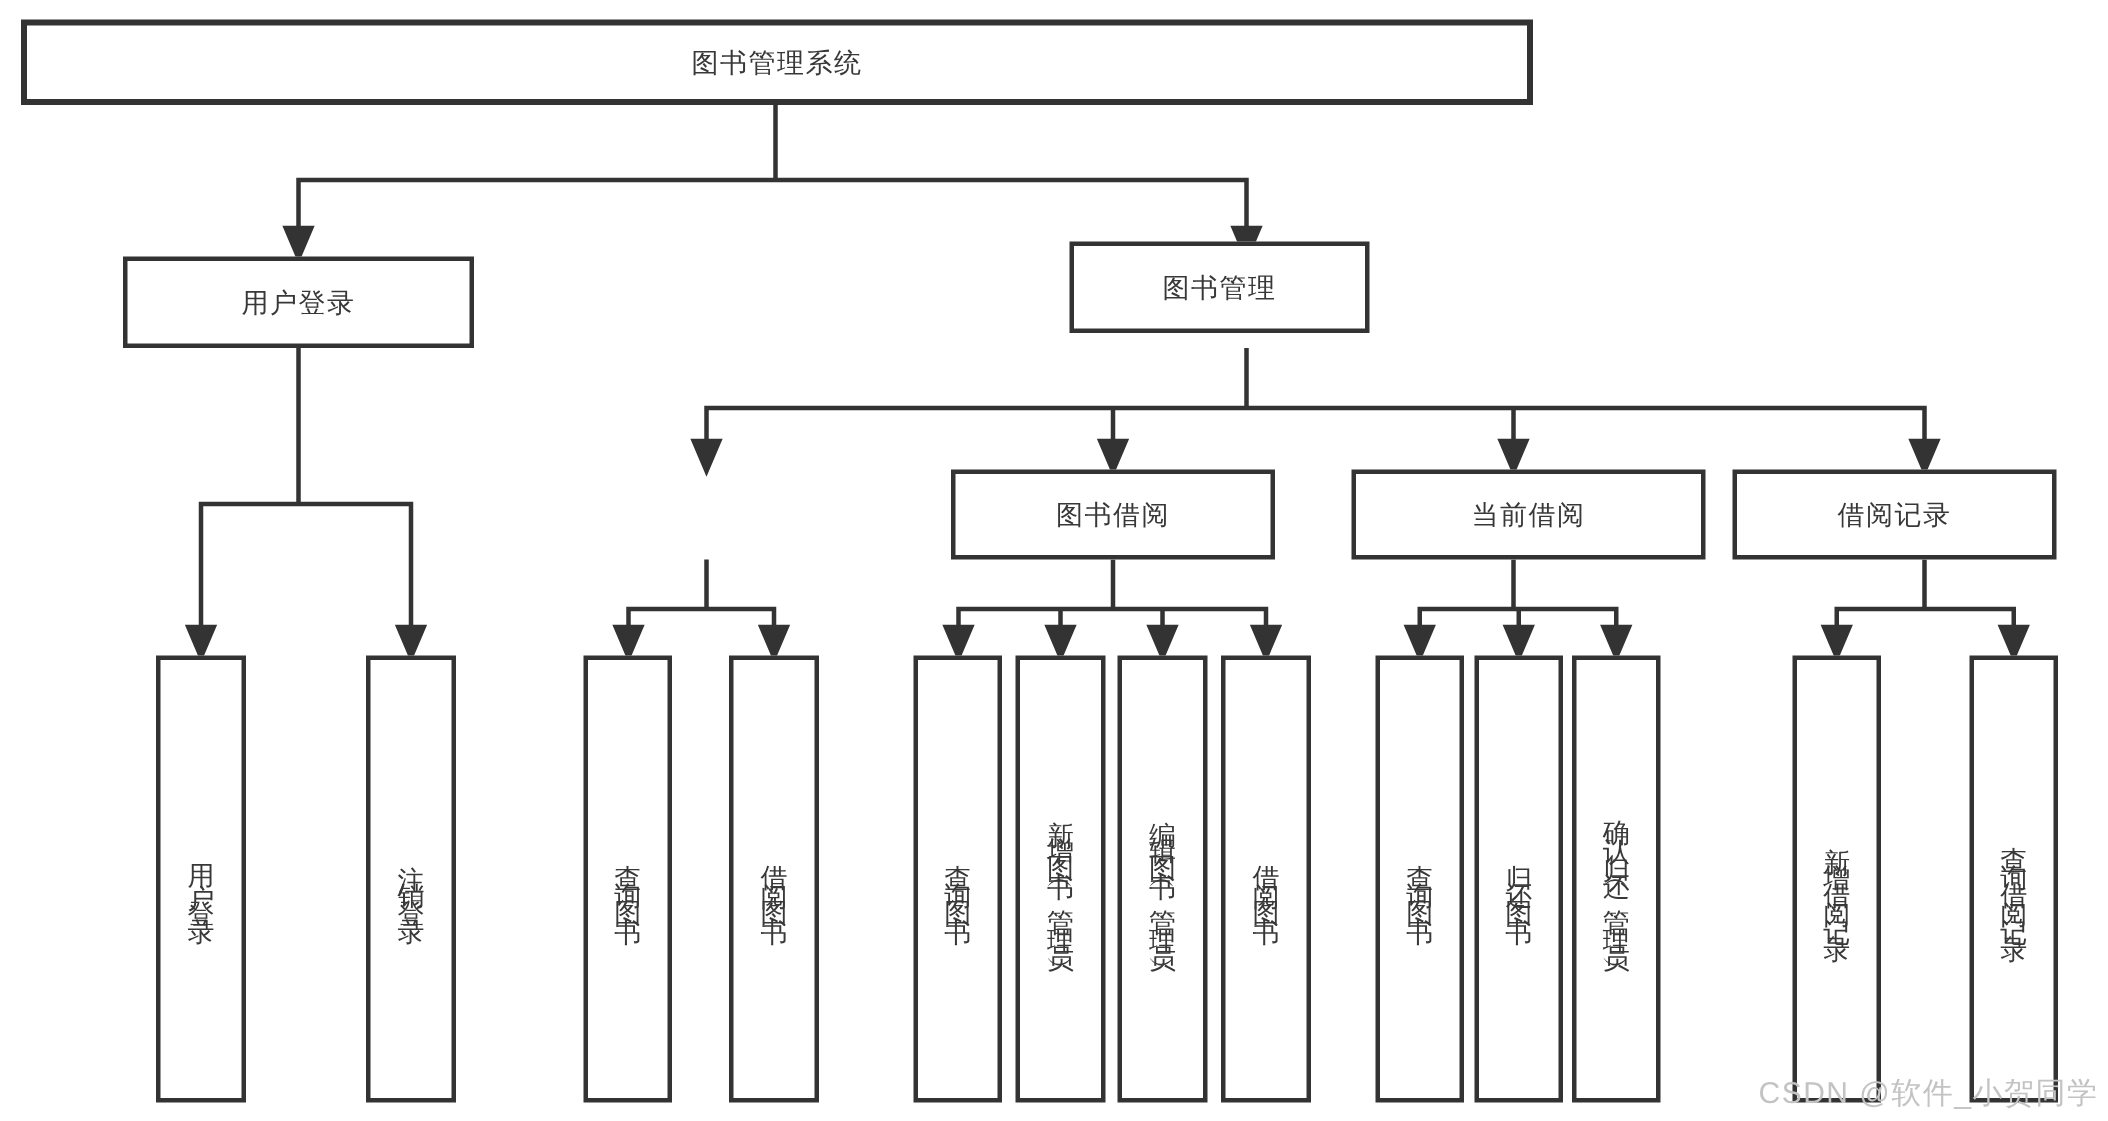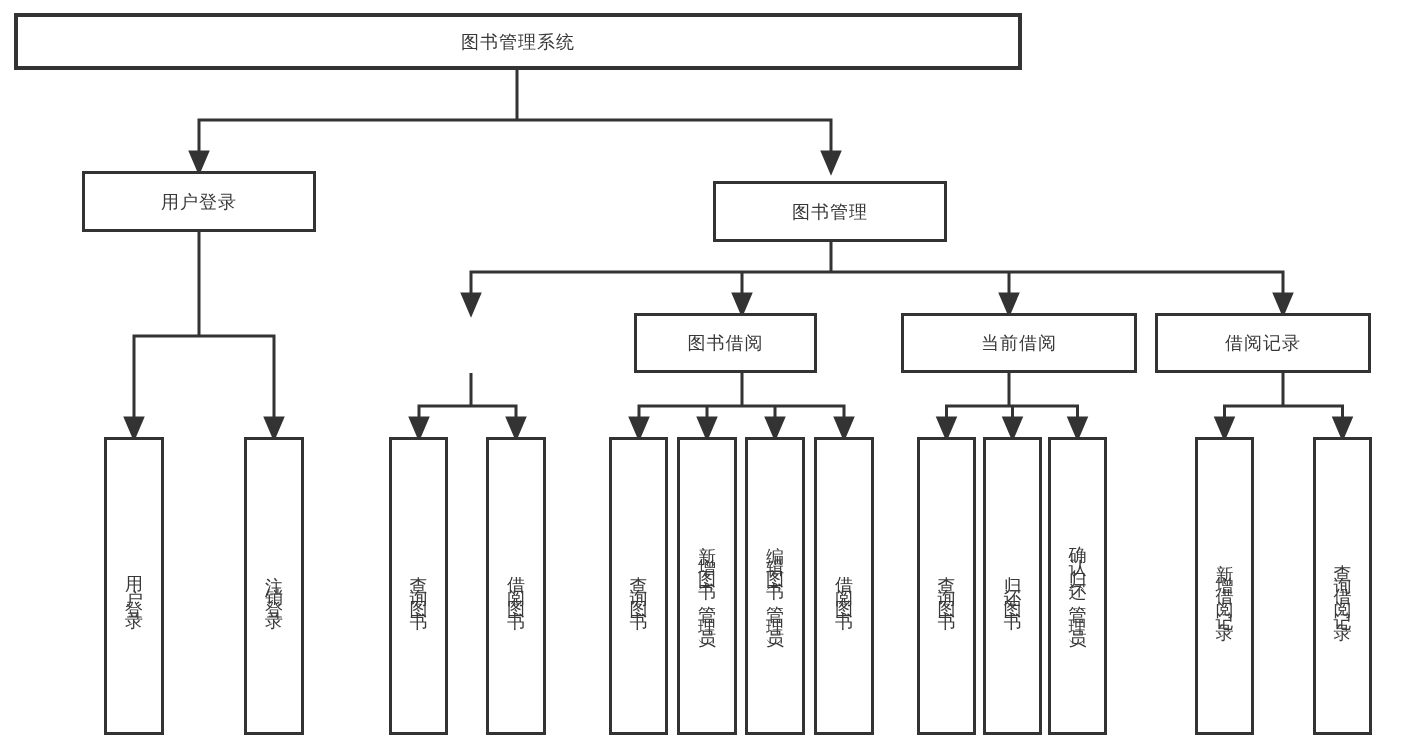--- a/index.html
+++ b/index.html
@@ -96,25 +96,25 @@
     </g>
   </svg>
 
   <div class="box root-box" style="left:14px; top:13px; width:1008px; height:57px;">
     <span>图书管理系统</span>
   </div>
 
   <div class="box" style="left:82px; top:171px; width:234px; height:61px;">
     <span>用户登录</span>
   </div>
-  <div class="box" style="left:713px; top:181px; width:234px; height:61px;">
+  <div class="box" style="left:713px; top:161px; width:200px; height:61px;">
     <span>图书管理</span>
   </div>
 
-  <div class="box" style="left:634px; top:313px; width:183px; height:60px;">
+  <div class="box" style="left:634px; top:313px; width:216px; height:60px;">
     <span>图书借阅</span>
   </div>
   <div class="box" style="left:901px; top:313px; width:236px; height:60px;">
     <span>当前借阅</span>
   </div>
   <div class="box" style="left:1155px; top:313px; width:216px; height:60px;">
     <span>借阅记录</span>
   </div>
 
   <div class="box" style="left:104px; top:437px; width:60px; height:298px;">
@@ -154,14 +154,15 @@
     <span class="vtext">确认归还（管理员）</span>
   </div>
 
   <div class="box" style="left:1195px; top:437px; width:59px; height:298px;">
     <span class="vtext">新增借阅记录</span>
   </div>
   <div class="box" style="left:1313px; top:437px; width:59px; height:298px;">
     <span class="vtext">查询借阅记录</span>
   </div>
 
+  <div class="watermark">CSDN @软件_小贺同学</div>
 
 </div>
 
 </body></html>

